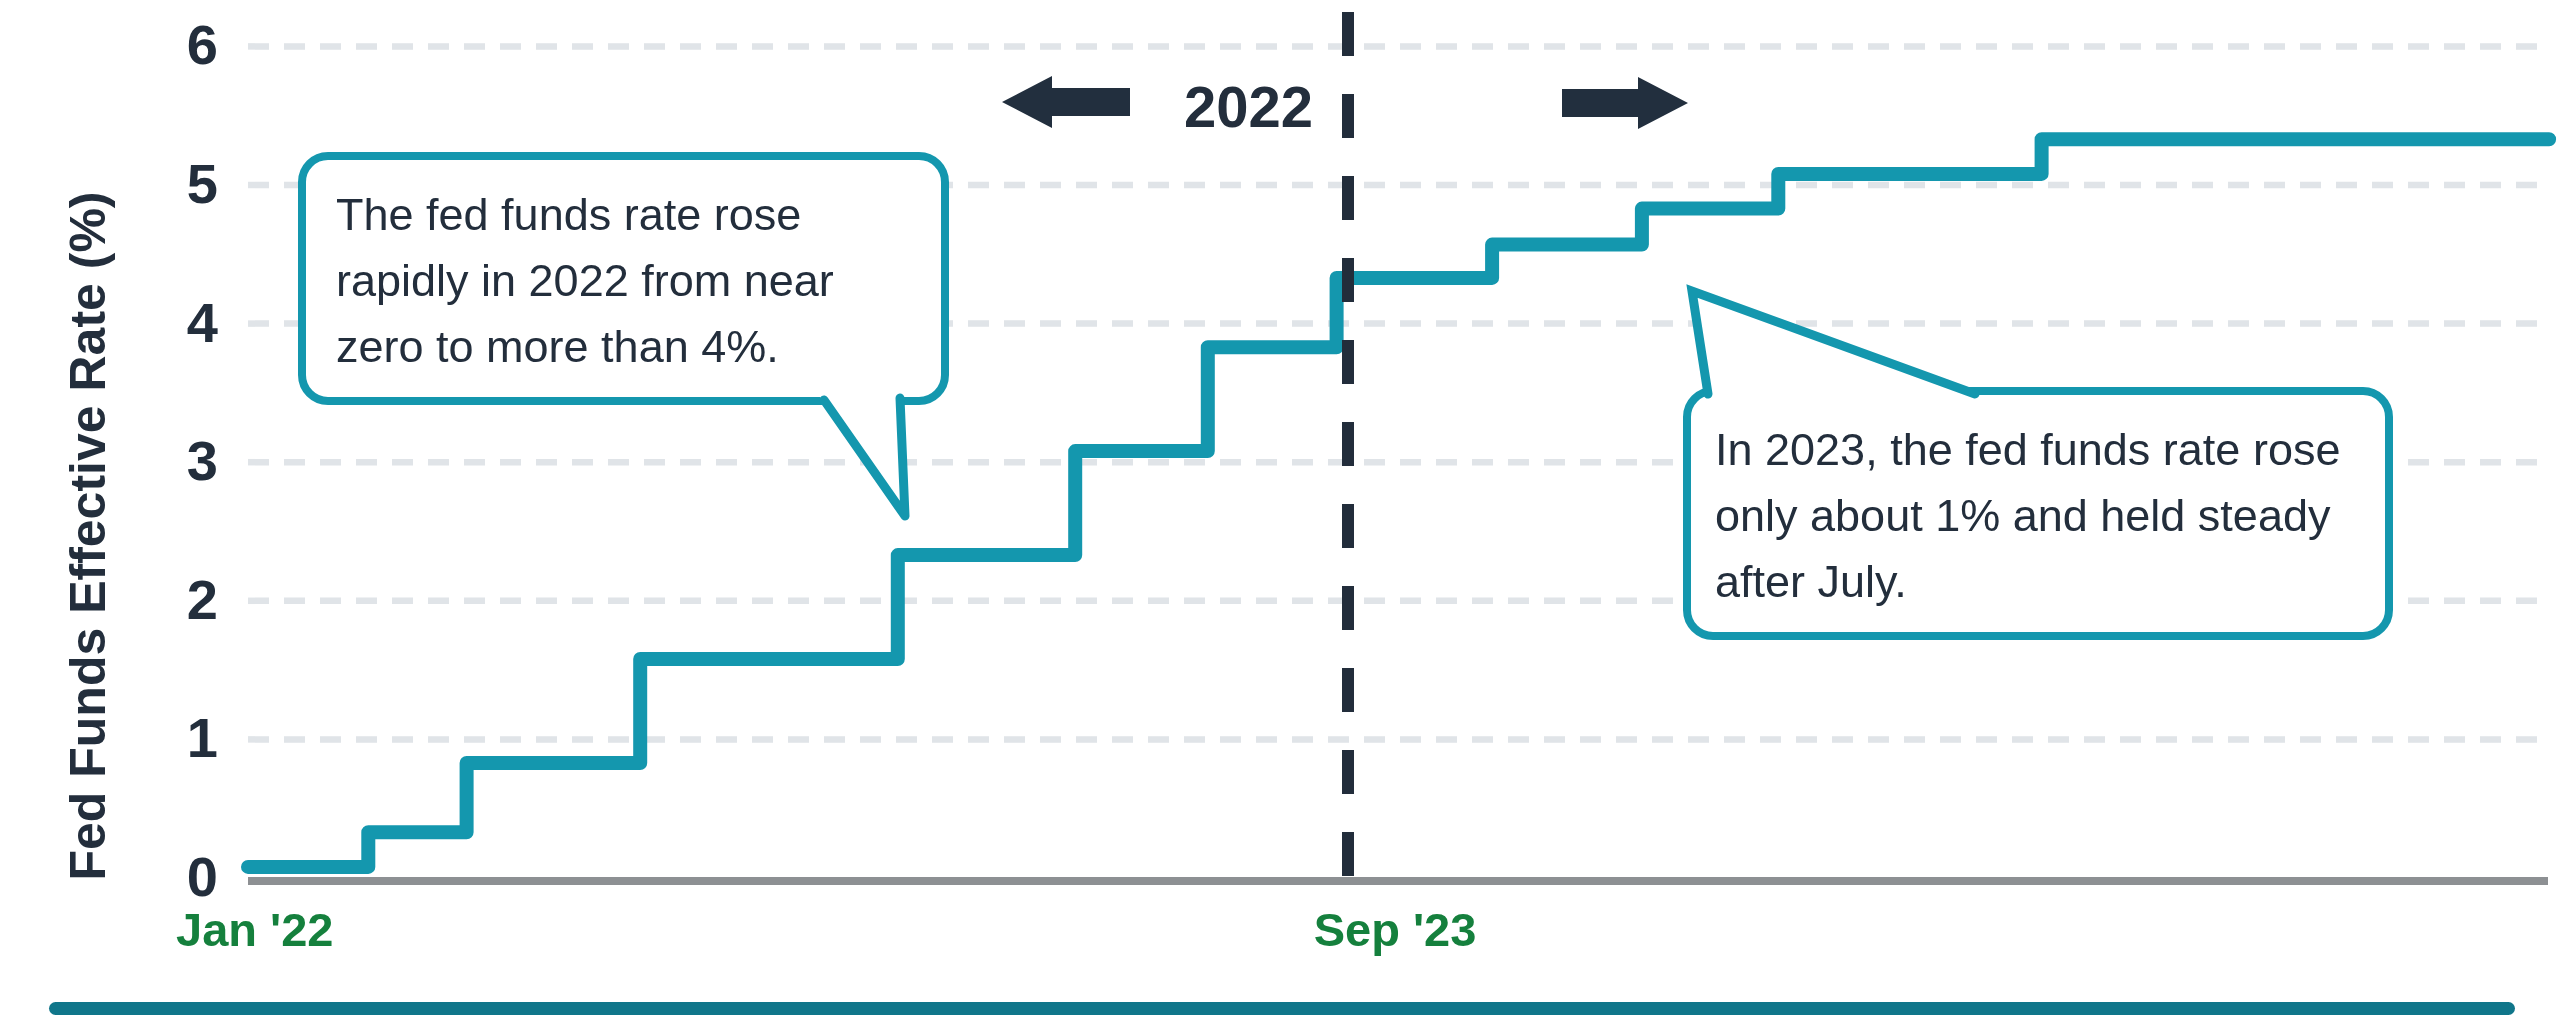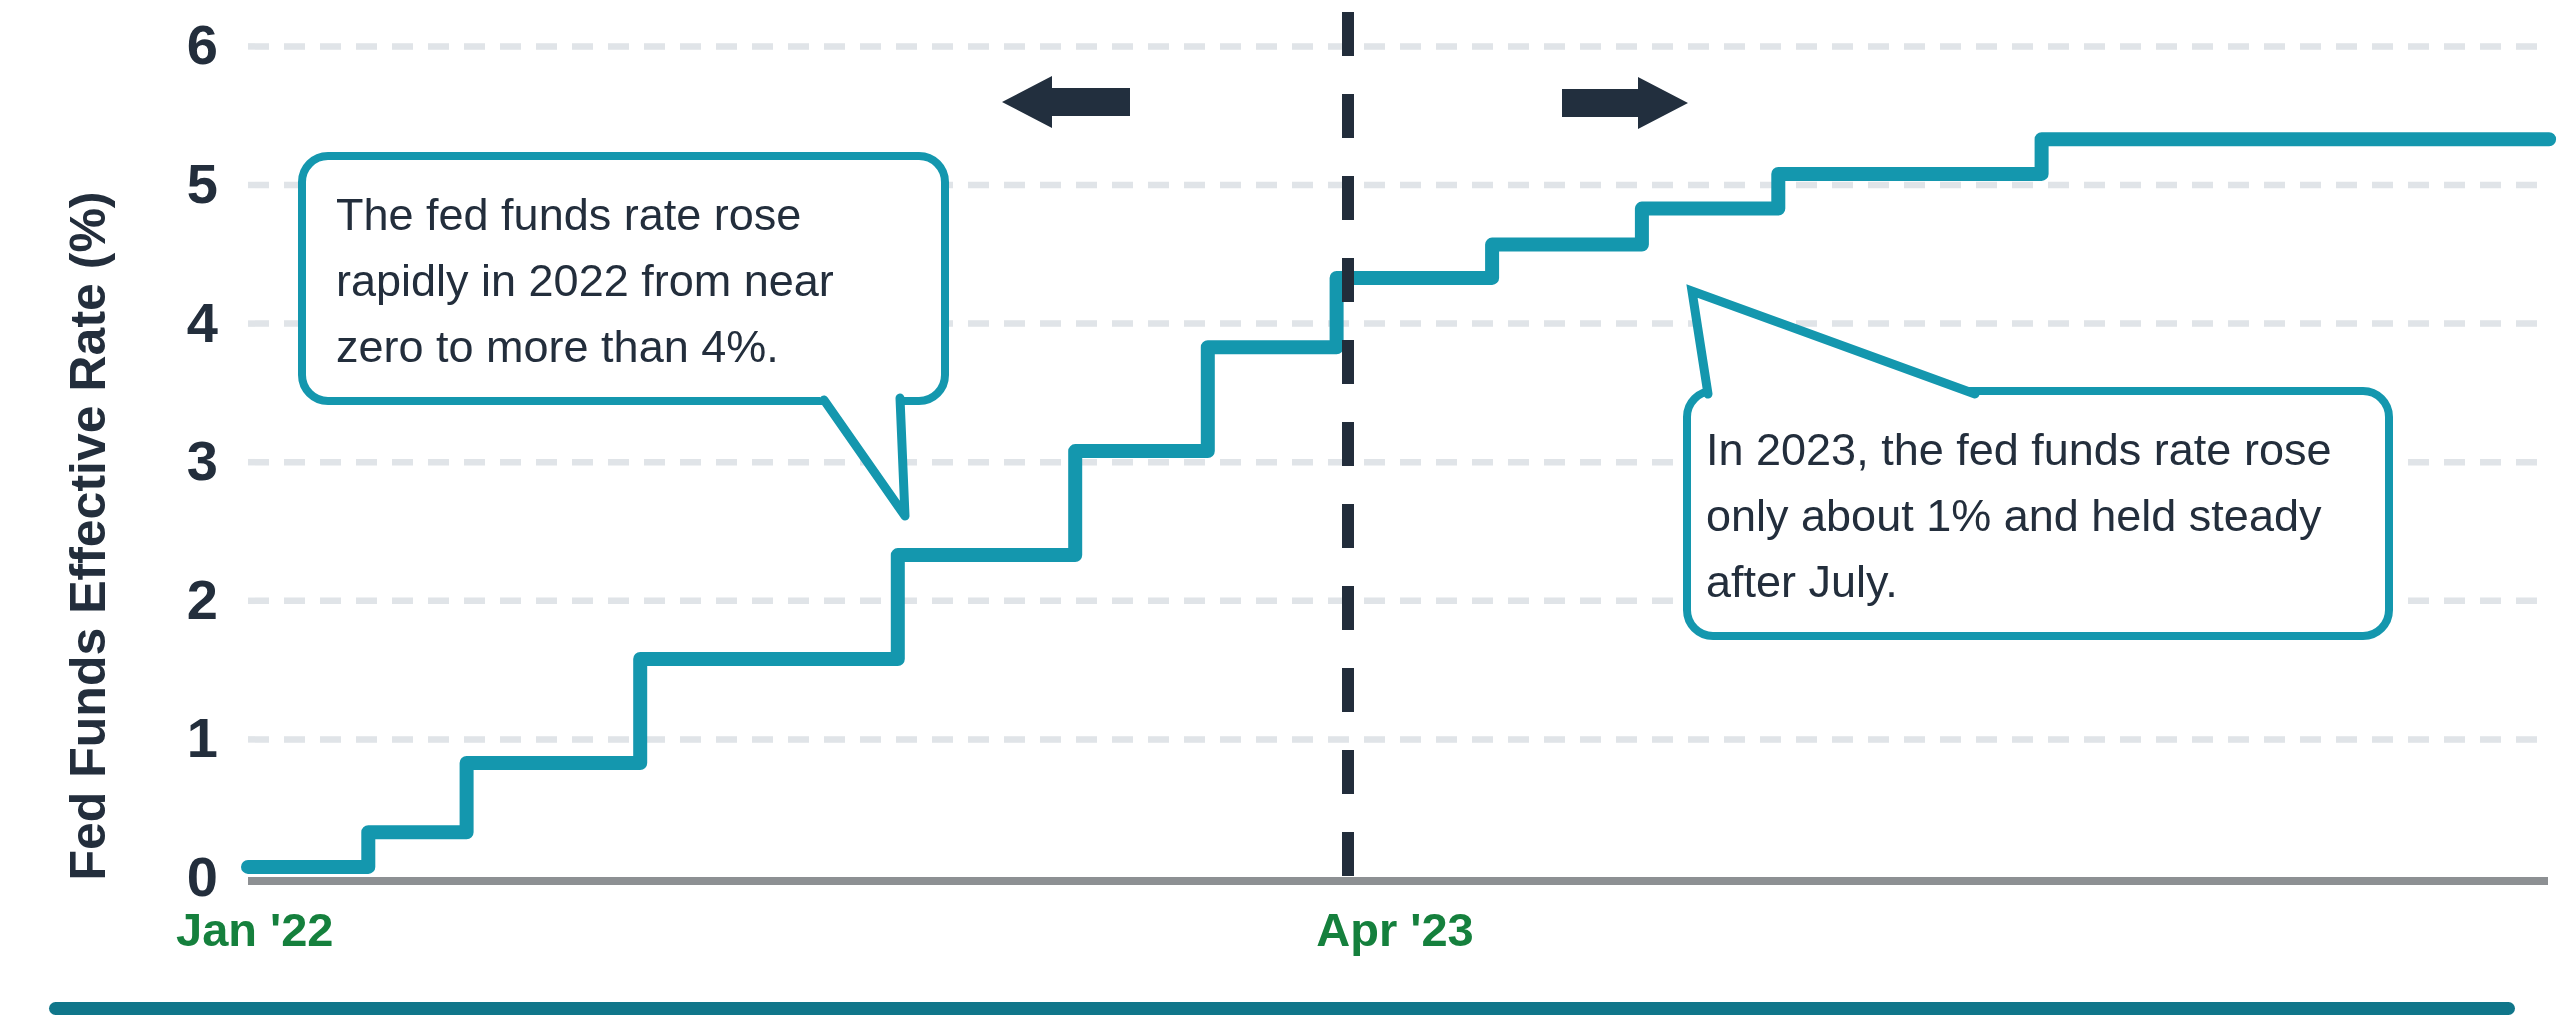--- a/index.html
+++ b/index.html
@@ -13,21 +13,21 @@
   #xtick-23{left:1395px;transform:translateX(-50%);}
   #y-title{position:absolute;left:88px;top:536px;transform:translate(-50%,-50%) rotate(-90deg);
            white-space:nowrap;font-size:50px;font-weight:700;color:#232e3c;}
   .era-label{position:absolute;top:70px;height:72px;background:#ffffff;color:#232e3c;
              font-size:58px;font-weight:700;display:flex;align-items:center;justify-content:center;}
   #era-2022{left:1170px;width:157px;}
   #era-2023{left:1365px;width:165px;}
   .callout{position:absolute;box-sizing:border-box;background:#ffffff;border:8px solid #1497ae;
            border-radius:30px;padding:22px 30px;font-size:45px;line-height:66px;color:#232e3c;}
   #callout-2022{left:298px;top:152px;width:651px;height:253px;}
-  #callout-2023{left:1683px;top:387px;width:710px;height:253px;padding-left:15px;}
+  #callout-2023{left:1683px;top:387px;width:710px;height:253px;padding-left:24px;}
   #bottom-bar{position:absolute;left:49px;top:1002px;width:2466px;height:13px;
               background:#10768a;border-radius:7px;}
 </style>
 </head>
 <body>
 
 <div id="stage">
 
   <svg class="layer" id="chart-svg" viewBox="0 0 2560 1029" xmlns="http://www.w3.org/2000/svg">
     <g id="gridlines">
@@ -40,21 +40,22 @@
       </g>
     <line id="baseline" x1="248" y1="881" x2="2548" y2="881" stroke="#8d9093" stroke-width="8"></line>
     <polyline id="rate-line" fill="none" stroke-width="14" stroke-linejoin="round" stroke-linecap="round" points="248.0,866.9 250.0,866.9 368.3,866.9 368.3,832.3 466.6,832.3 466.6,763.0 640.2,763.0 640.2,659.0 897.8,659.0 897.8,555.1 1075.2,555.1 1075.2,451.1 1207.8,451.1 1207.8,347.2 1336.6,347.2 1336.6,277.9 1492.1,277.9 1492.1,244.6 1641.9,244.6 1641.9,208.6 1778.3,208.6 1778.3,173.9 2041.6,173.9 2041.6,139.3 2549.1,139.3" stroke="#1497ae"></polyline>
     <line id="divider" x1="1348" y1="12" x2="1348" y2="878" stroke="#222d3b" stroke-width="12" stroke-dasharray="44 38"></line>
     <path fill="#222f3e" d="M1002,102 L1052,76 L1052,88 L1130,88 L1130,116 L1052,116 L1052,128 Z"></path>
     <path fill="#222f3e" d="M1688,103 L1638,77 L1638,89 L1562,89 L1562,117 L1638,117 L1638,129 Z"></path>
   </svg>
 
   <div id="y-title">Fed Funds Effective Rate (%)</div>
   <div class="xtick" id="xtick-22">Jan '22</div>
-  <div class="xtick" id="xtick-23">Apr '23</div>
+  <div class="xtick" id="xtick-23">Sep '23</div>
+  <div class="era-label" id="era-2022">2022</div>
 
   <div class="callout" id="callout-2022">
     <span>The fed funds rate rose rapidly in 2022 from near zero to more than 4%.</span>
   </div>
   <div class="callout" id="callout-2023">
     <span>In 2023, the fed funds rate rose only about 1% and held steady after July.</span>
   </div>
 
   <svg class="layer" id="tail-svg" viewBox="0 0 2560 1029" xmlns="http://www.w3.org/2000/svg" style="pointer-events:none;">
     <polygon points="818,394 903,394 905,517" fill="#ffffff"></polygon>

